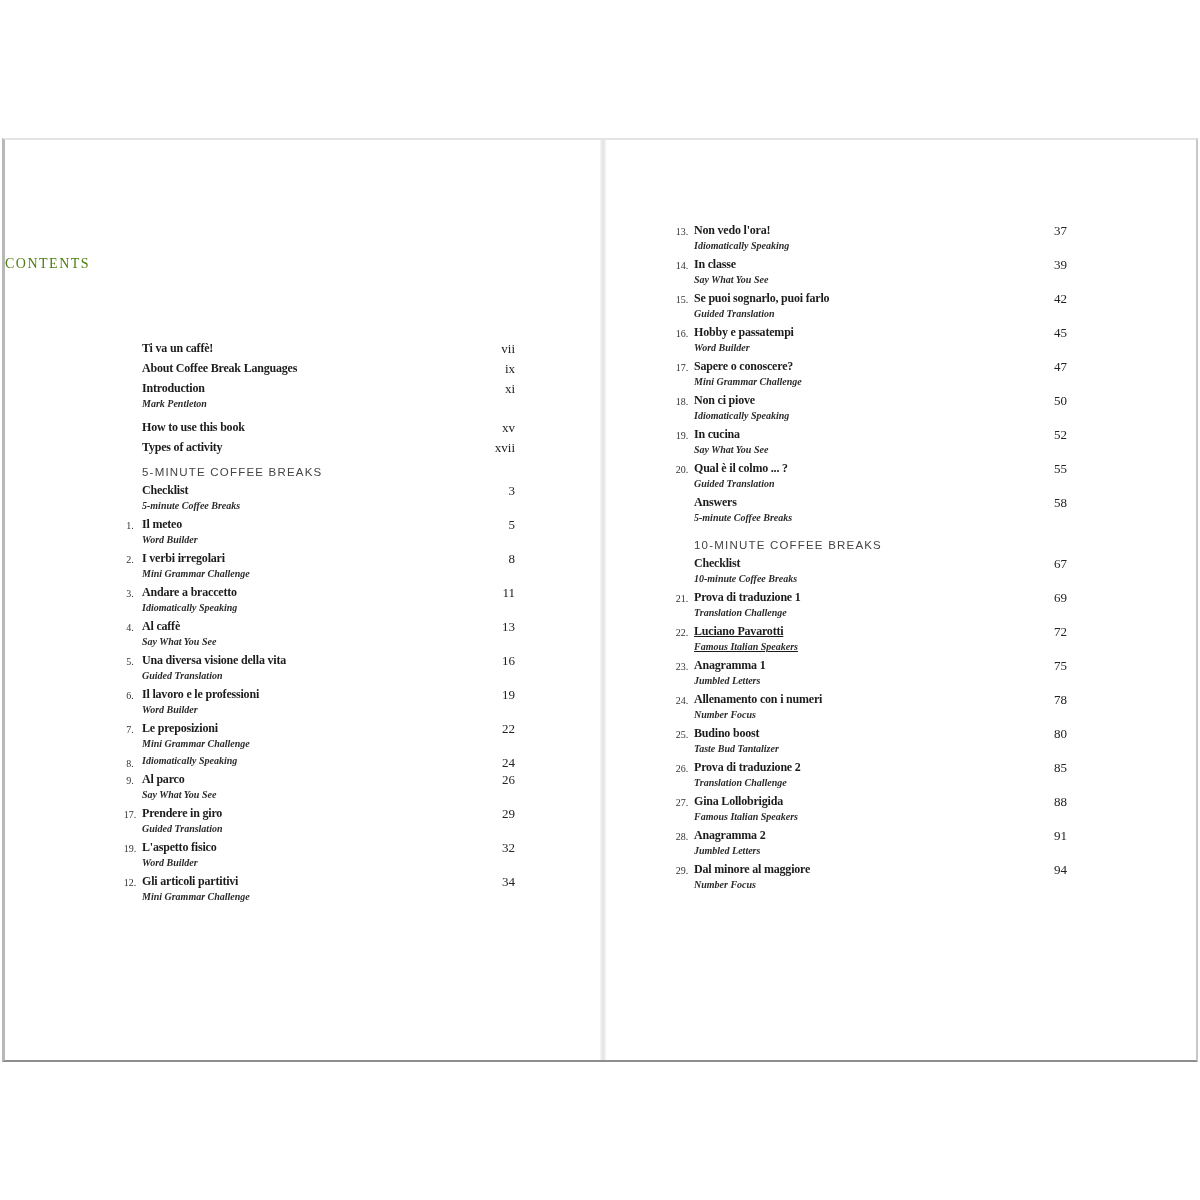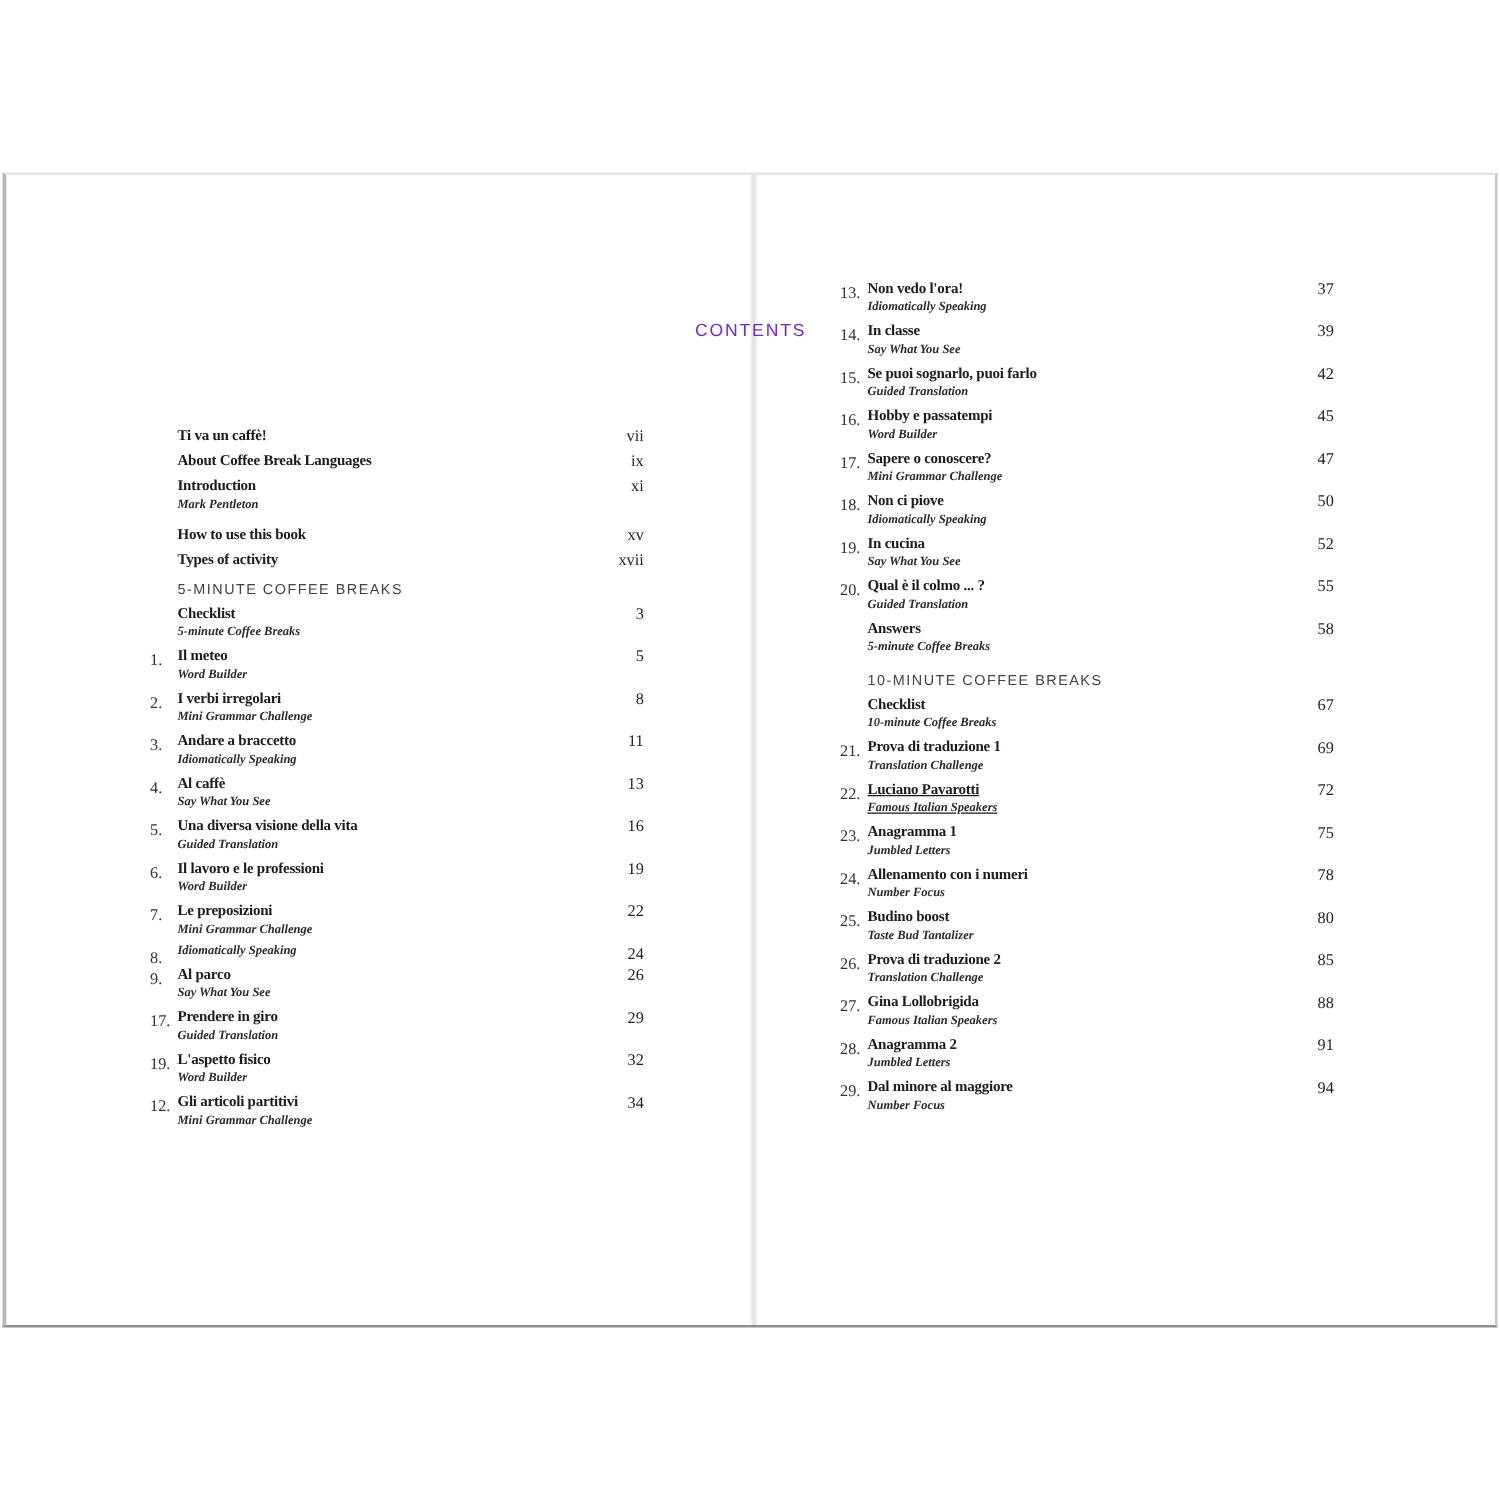--- a/index.html
+++ b/index.html
@@ -6,27 +6,27 @@
   body { width:1200px; height:1200px; background:#ffffff; position:relative; overflow:hidden;
          font-family:"Liberation Serif","DejaVu Serif",serif; color:#1a1a1a; }
   .spread { position:absolute; left:2px; top:138px; width:1196px; height:924px;
             border-top:2px solid #e4e4e4; border-left:3px solid #b8b8b8; border-right:2px solid #c8c8c8;
             border-bottom:2px solid #8e8e8e; box-sizing:border-box; background:#fff; }
   .gutter { position:absolute; left:595px; top:0; width:6px; height:100%;
             background:linear-gradient(to right,#f7f7f7,#e2e2e2,#f5f5f5); }
   .page { position:absolute; top:0; height:100%; }
   .page.left { left:0; width:594px; }
   .page.right { left:602px; width:592px; }
-  .title { position:absolute; left:0; width:640px; top:116px; text-align:right;
-           font-family:Liberation Sans, sans-serif; font-size:14px; letter-spacing:1.5px; color:#6d28d9; }
+  .title { position:absolute; left:0; width:640px; top:116px; text-align:left;
+           font-family:Liberation Serif, serif; font-size:14px; letter-spacing:1.5px; color:#4d7c0f; }
   .toc { position:absolute; }
   .left .toc { left:115px; top:200px; width:395px; }
   .right .toc { left:65px; top:82px; width:395px; }
   .row { position:relative; padding-left:22px; }
-  .num { position:absolute; left:0; width:20px; text-align:left; font-size:13px; color:#333; top:4px; }
+  .num { position:absolute; left:0; width:20px; text-align:center; font-size:10px; color:#333; top:4px; }
   .ttl { font-size:12px; line-height:17px; font-weight:bold; letter-spacing:-0.2px; color:#1c1c1c; }
   .sub { font-size:10px; line-height:14px; font-style:italic; font-weight:bold; color:#2a2a2a; }
   .pg { position:absolute; right:0; top:0; font-size:13px; line-height:17px; color:#222; }
   .section { font-family:"Liberation Sans","DejaVu Sans",sans-serif; font-size:11.5px; letter-spacing:1.2px;
              color:#444; padding-left:22px; }
 </style>
 </head>
 <body>
 
 <div class="spread">

